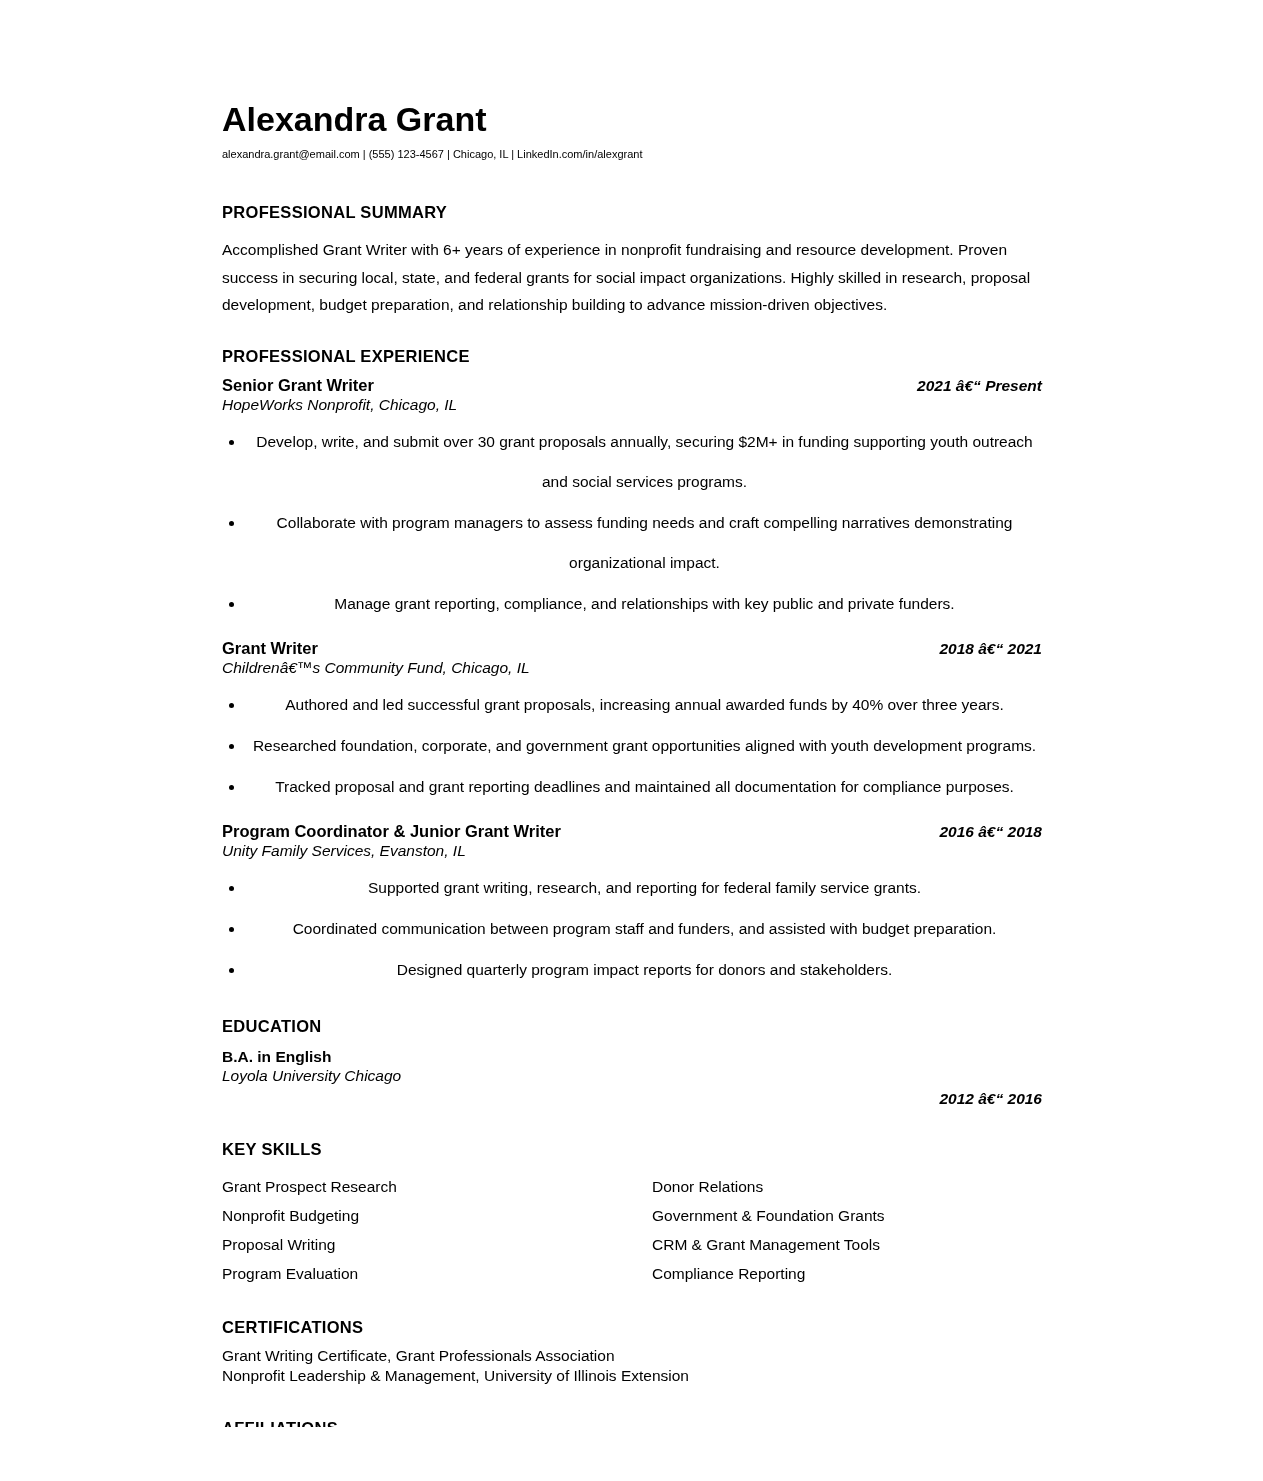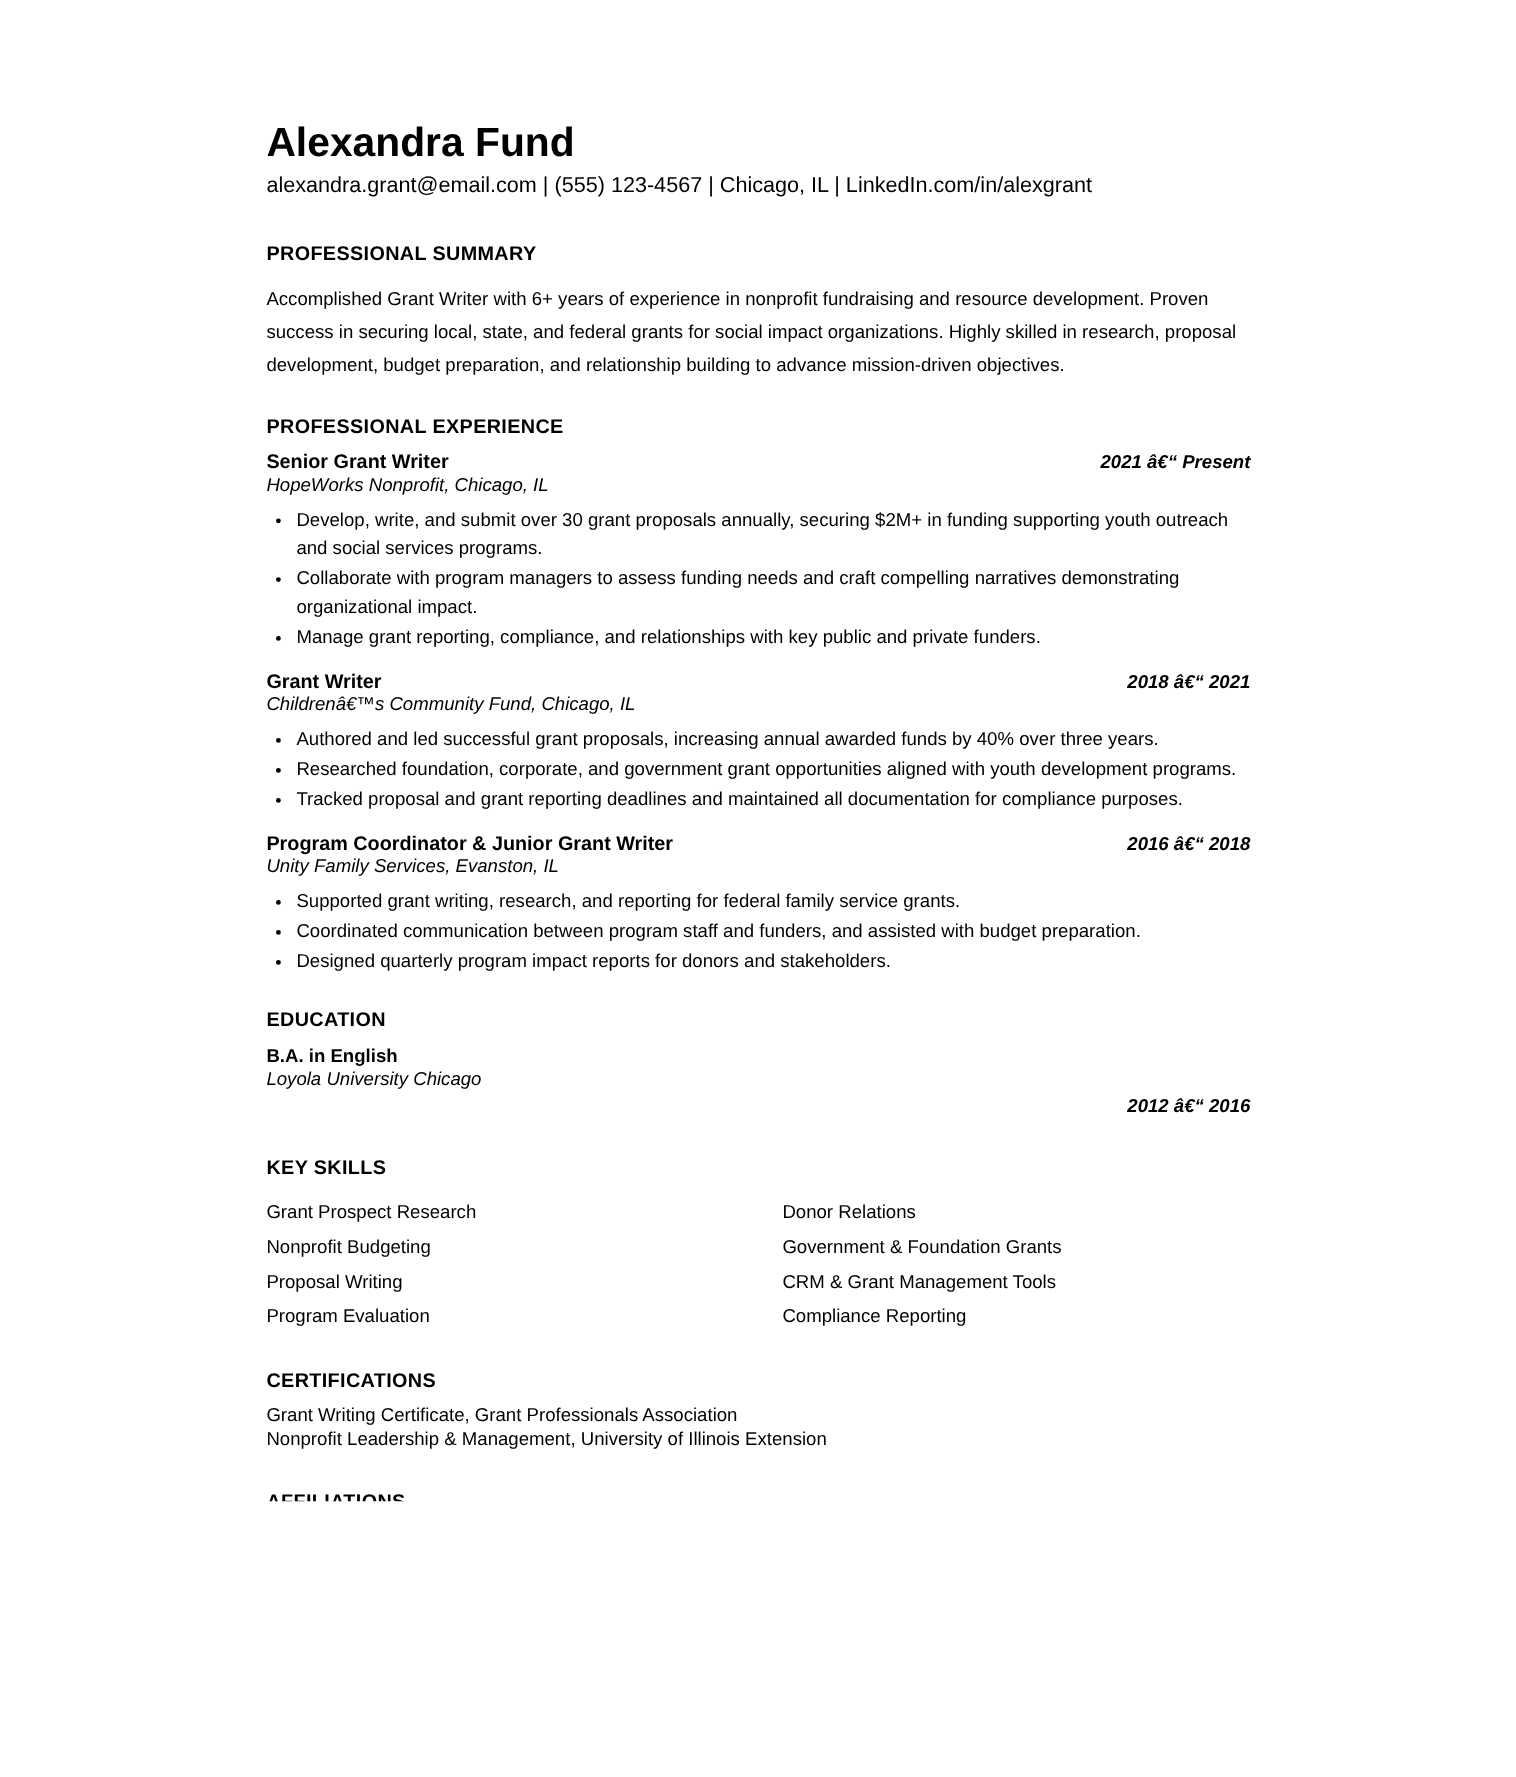--- a/index.html
+++ b/index.html
@@ -19,21 +19,21 @@
     width: 820px;
   }
   .name {
     margin: 101px 0 0 0;
     font-size: 34px;
     line-height: 36px;
     font-weight: 700;
   }
   .contact {
     margin-top: 8px;
-    font-size: 18px;
+    font-size: 11px;
     line-height: 19px;
   }
   .sh {
     margin: 0;
     font-size: 16.5px;
     line-height: 20px;
     font-weight: 700;
     letter-spacing: 0.3px;
   }
   .m-summary { margin-top: 38px; }
@@ -60,22 +60,23 @@
     font-size: 15.5px;
     font-style: italic;
     line-height: 19px;
   }
   ul.bullets {
     margin: 8px 0 0 0;
     padding-left: 23px;
     font-size: 15.5px;
   }
   ul.bullets li {
-    line-height: 24px;
+    line-height: 40px;
     padding-left: 2px;
+    text-align: center;
   }
   ul.bullets li + li { margin-top: 1px; }
   .edu-degree {
     margin-top: 11px;
     font-size: 15.5px;
     font-weight: 700;
     line-height: 19px;
   }
   .edu-school {
     font-size: 15.5px;
@@ -101,21 +102,21 @@
     height: 9px;
     overflow: hidden;
   }
 </style>
 </head>
 <body>
 
 <div class="page">
   <div class="content">
 
-    <h1 class="name">Alexandra Fund</h1>
+    <h1 class="name">Alexandra Grant</h1>
     <div class="contact">alexandra.grant@email.com  |  (555) 123-4567  |  Chicago, IL  |  LinkedIn.com/in/alexgrant</div>
 
     <div class="m-summary">
       <h2 class="sh">PROFESSIONAL SUMMARY</h2>
       <p class="summary-text">Accomplished Grant Writer with 6+ years of experience in nonprofit fundraising and resource development. Proven success in securing local, state, and federal grants for social impact organizations. Highly skilled in research, proposal development, budget preparation, and relationship building to advance mission-driven objectives.</p>
     </div>
 
     <div class="m-exp">
       <h2 class="sh">PROFESSIONAL EXPERIENCE</h2>
 

